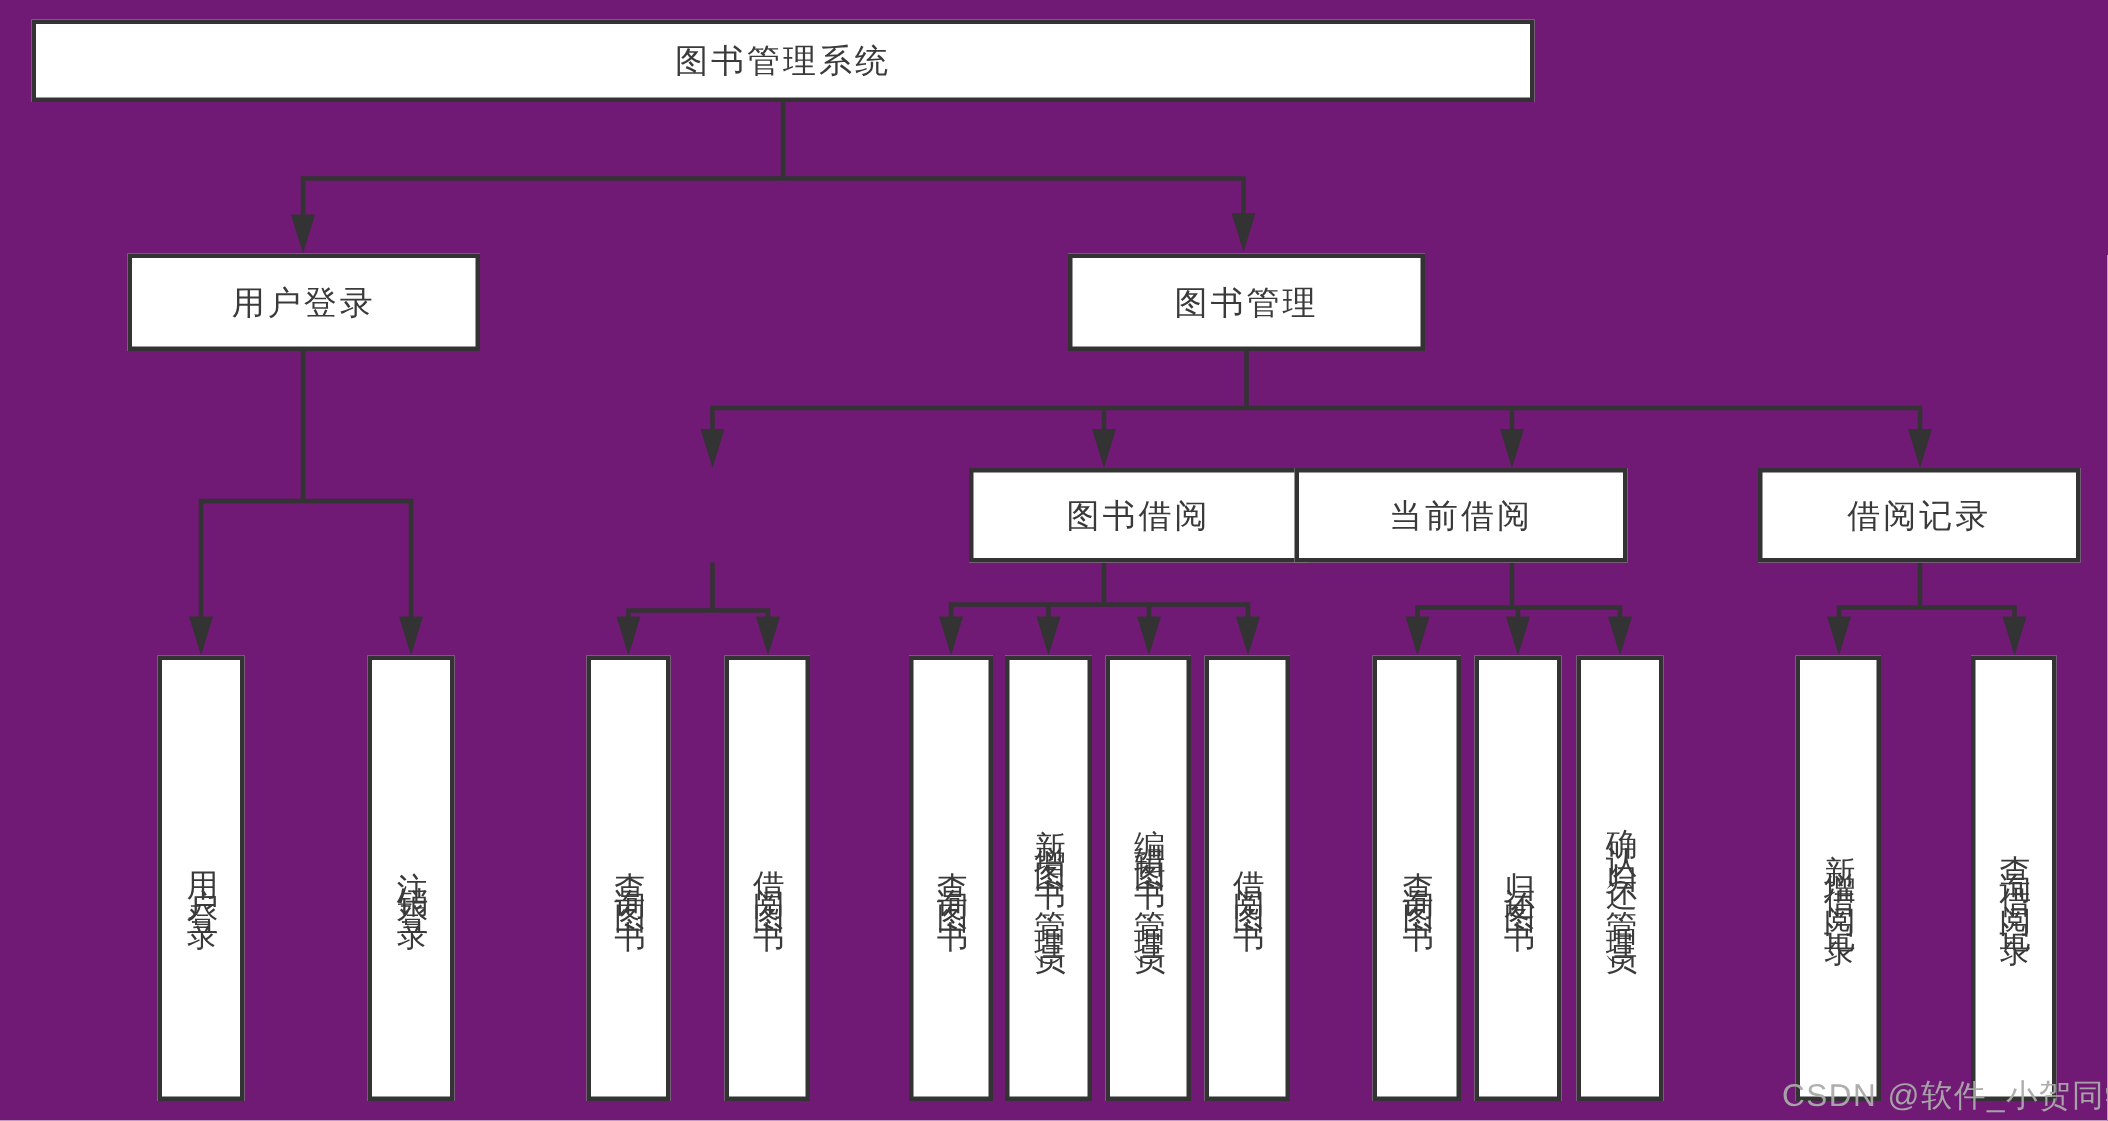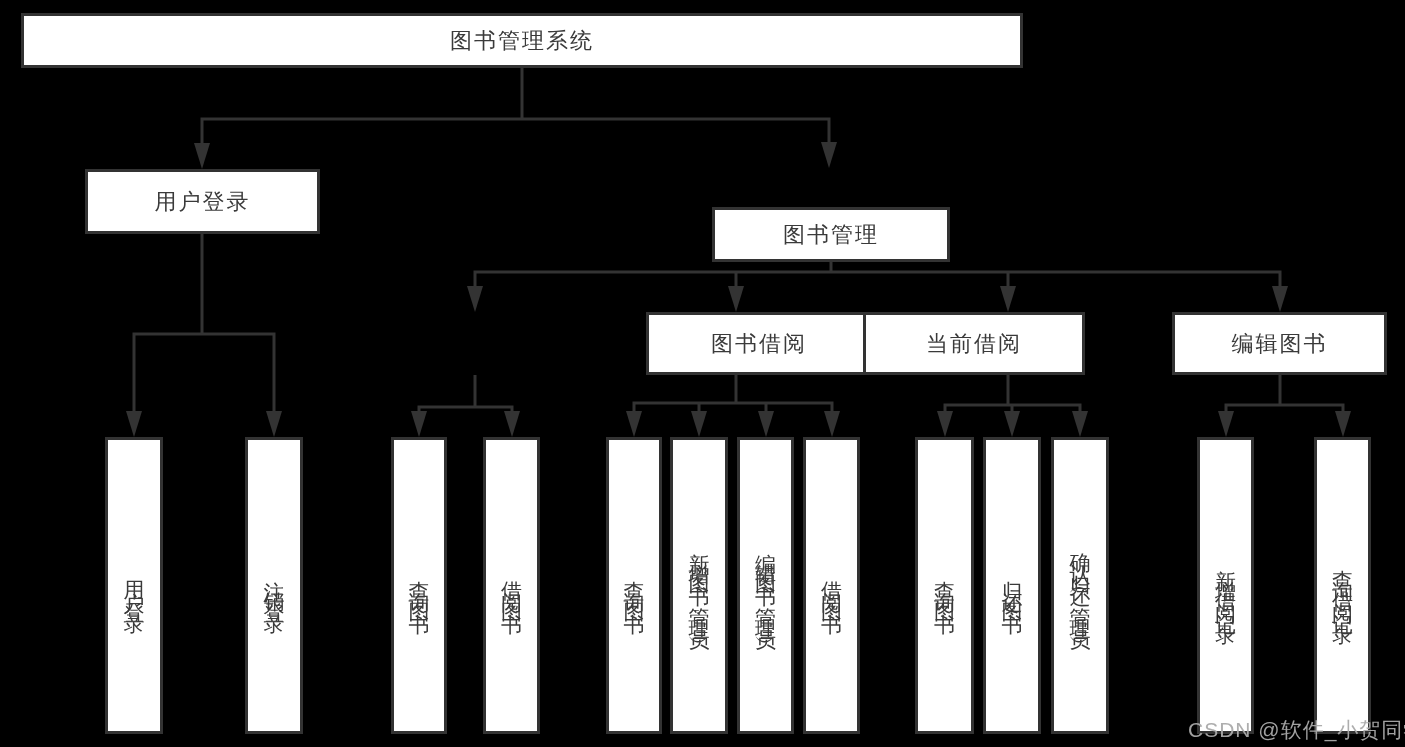--- a/index.html
+++ b/index.html
@@ -1,20 +1,20 @@
 <!DOCTYPE html>
 <html><head>
 <meta charset="utf-8">
 <style>
   html, body { margin: 0; padding: 0; background: #ffffff; }
   .canvas {
     position: relative;
     width: 1405px;
     height: 747px;
-    background: #000000;
+    background: #701a75;
     font-family: "Liberation Sans", "DejaVu Sans", sans-serif;
     overflow: hidden;
   }
   .connectors {
     position: absolute;
     left: 0; top: 0;
     width: 1405px; height: 747px;
     z-index: 0;
   }
   .box {
@@ -98,25 +98,25 @@
     <g stroke="#333333" stroke-width="3" fill="#333333">
       <path d="M1280 375 V405 M1224.5 405 H1344.5 M1226 405 V428 M1343 405 V428" fill="none"></path>
       <polygon points="1218,411 1234,411 1226,437" stroke="none"></polygon>
       <polygon points="1335,411 1351,411 1343,437" stroke="none"></polygon>
     </g>
   </svg>
 
   <div class="box" style="left:21px; top:13px; width:1002px; height:55px;">图书管理系统</div>
 
   <div class="box" style="left:85px; top:169px; width:235px; height:65px;">用户登录</div>
-  <div class="box" style="left:712px; top:169px; width:238px; height:55px;margin-top:38px;">图书管理</div>
+  <div class="box" style="left:712px; top:169px; width:238px; height:65px;">图书管理</div>
 
   <div class="box" style="left:646px; top:312px; width:226px; height:63px;">图书借阅</div>
   <div class="box" style="left:863px; top:312px; width:222px; height:63px;">当前借阅</div>
-  <div class="box" style="left:1172px; top:312px; width:215px; height:63px;">编辑图书</div>
+  <div class="box" style="left:1172px; top:312px; width:215px; height:63px;">借阅记录</div>
 
   <div class="box v" style="left:105px; top:437px; width:58px; height:297px;">用户登录</div>
   <div class="box v" style="left:245px; top:437px; width:58px; height:297px;">注销登录</div>
 
   <div class="box v" style="left:391px; top:437px; width:56px; height:297px;">查询图书</div>
   <div class="box v" style="left:483px; top:437px; width:57px; height:297px;">借阅图书</div>
 
   <div class="box v" style="left:606px; top:437px; width:56px; height:297px;">查询图书</div>
   <div class="box v" style="left:670px; top:437px; width:58px; height:297px;">新增图书（管理员）</div>
   <div class="box v" style="left:737px; top:437px; width:57px; height:297px;">编辑图书（管理员）</div>

